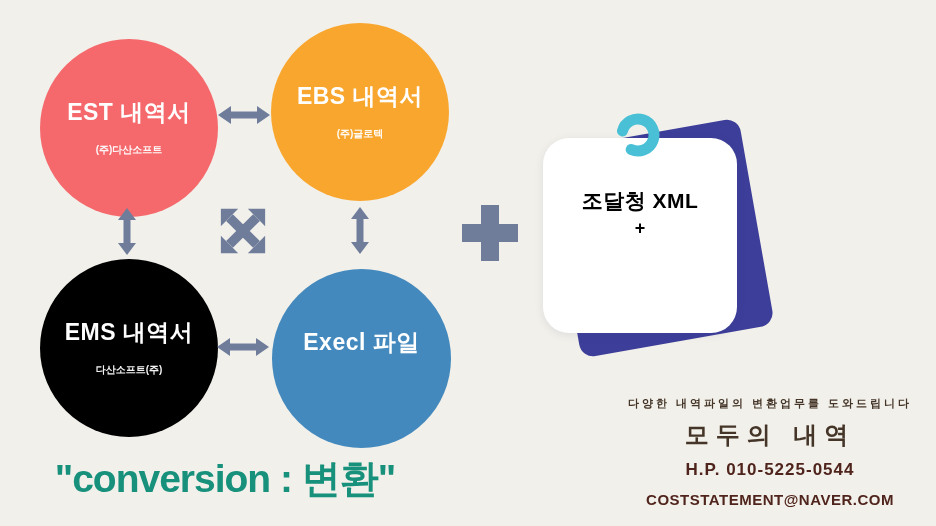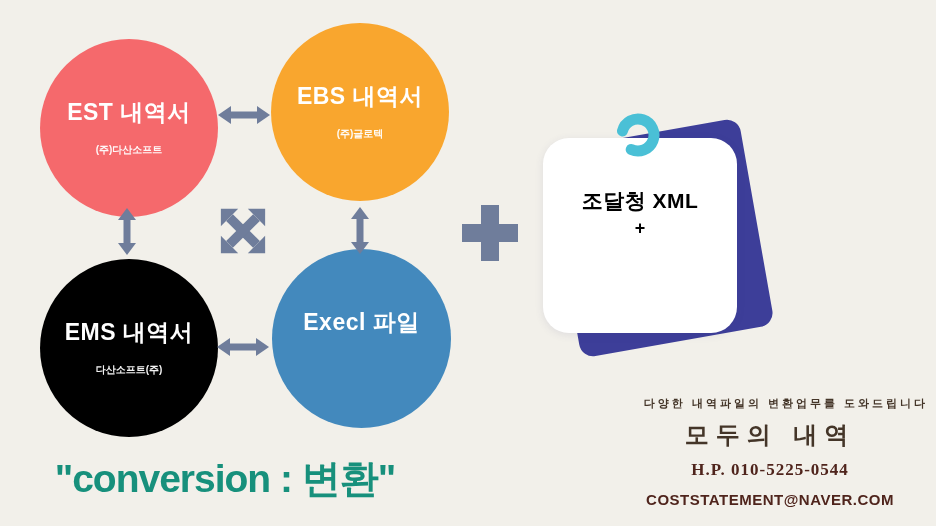--- a/index.html
+++ b/index.html
@@ -38,21 +38,21 @@
     font-size: 10px;
     line-height: 17px;
     min-height: 17px;
     margin-top: 16px;
     opacity: 0.95;
     font-weight: 700;
   }
   .circle-est   { left: 40px;  top: 39px;  width: 178px; height: 178px; }
   .circle-ebs   { left: 271px; top: 23px;  width: 178px; height: 178px; justify-content: center; }
   .circle-ems   { left: 40px;  top: 259px; width: 178px; height: 178px; }
-  .circle-excel { left: 272px; top: 249px; width: 179px; height: 179px; }
+  .circle-excel { left: 272px; top: 269px; width: 179px; height: 179px; }
 
   
   .icon-abs { position: absolute; line-height: 0; }
   .arrow-h-top     { left: 218px; top: 104px; }
   .arrow-h-bottom  { left: 217px; top: 336px; }
   .arrow-v-left    { left: 116px; top: 208px; }
   .arrow-v-right   { left: 349px; top: 207px; }
   .cross-move      { left: 217px; top: 205px; }
   .plus-sign       { left: 462px; top: 205px; }
 
@@ -107,37 +107,35 @@
     position: absolute;
     left: 612px; top: 396px;
     width: 316px;
     text-align: center;
   }
   .branding .tagline {
     font-size: 11px;
     letter-spacing: 3px;
     font-weight: bold;
     white-space: nowrap;
-    text-align: right;
   }
   .branding .logo {
     font-family: "DejaVu Serif", serif;
     font-size: 24px;
     line-height: 42px;
     font-weight: bold;
     letter-spacing: 7px;
     margin-top: 3px;
     white-space: nowrap;
   }
   .branding .phone {
     font-size: 17px;
     font-weight: bold;
     letter-spacing: 1px;
     margin-top: 4px;
-    font-family: Liberation Serif, serif;
   }
   .branding .email {
     font-size: 15px;
     font-weight: bold;
     letter-spacing: 0.5px;
     margin-top: 11px;
   }
 </style>
 </head>
 <body>

